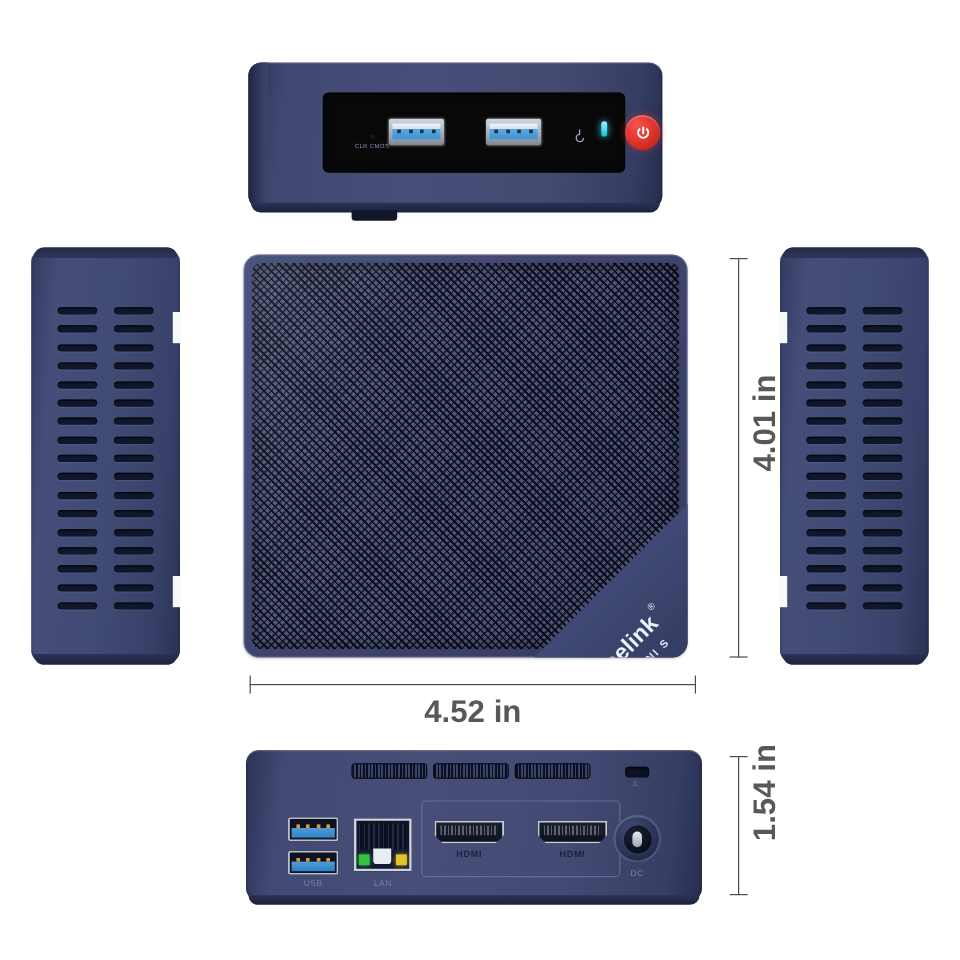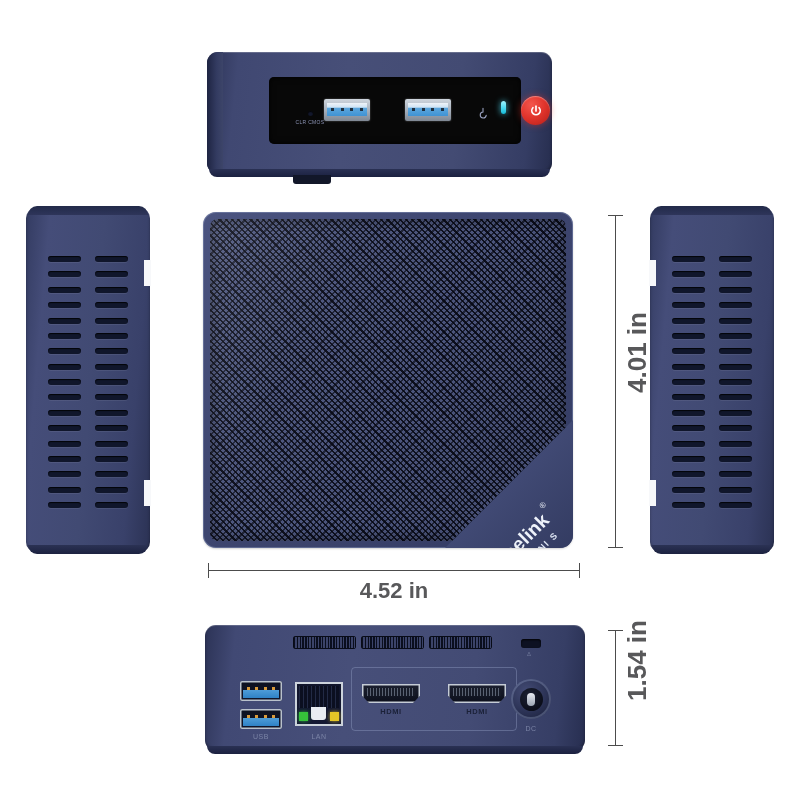--- a/index.html
+++ b/index.html
@@ -577,21 +577,21 @@
     font-size: 26px;
     transform: rotate(-90deg);
     transform-origin: 50% 50%;
   }
   #dim-width-line { left: 208px; top: 570px; width: 372px; }
   #dim-width-label {
     left: 208px;
     top: 578px;
     width: 372px;
     text-align: center;
-    font-size: 22px;
+    font-size: 26px;
   }
   #dim-depth-line { left: 615px; top: 630px; height: 116px; }
   #dim-depth-label {
     left: 597px;
     top: 645px;
     font-size: 26px;
     transform: rotate(-90deg);
     transform-origin: 50% 50%;
   }
 </style>

